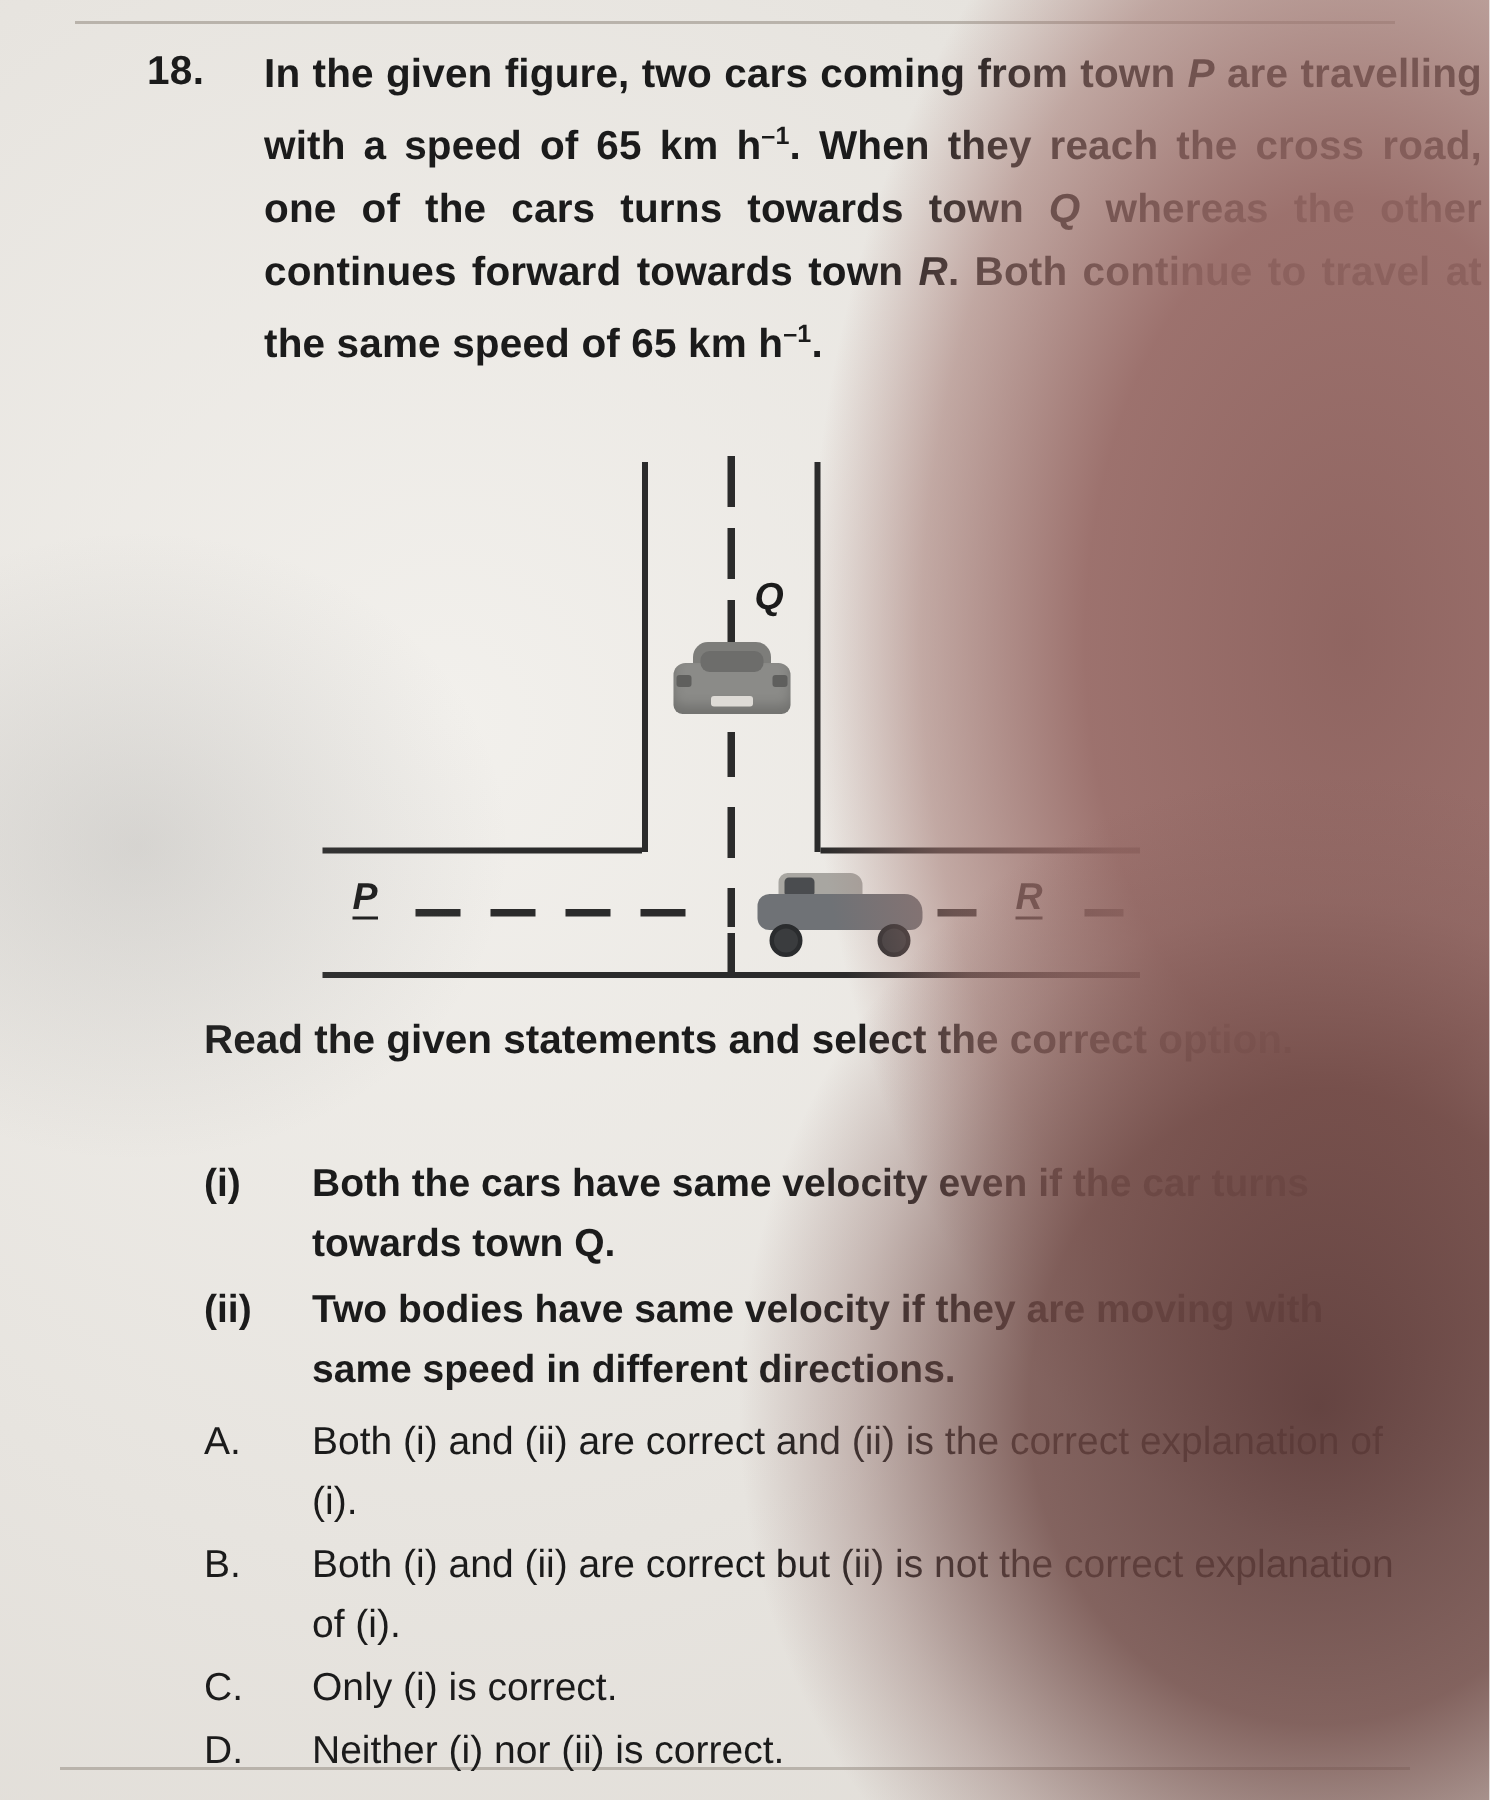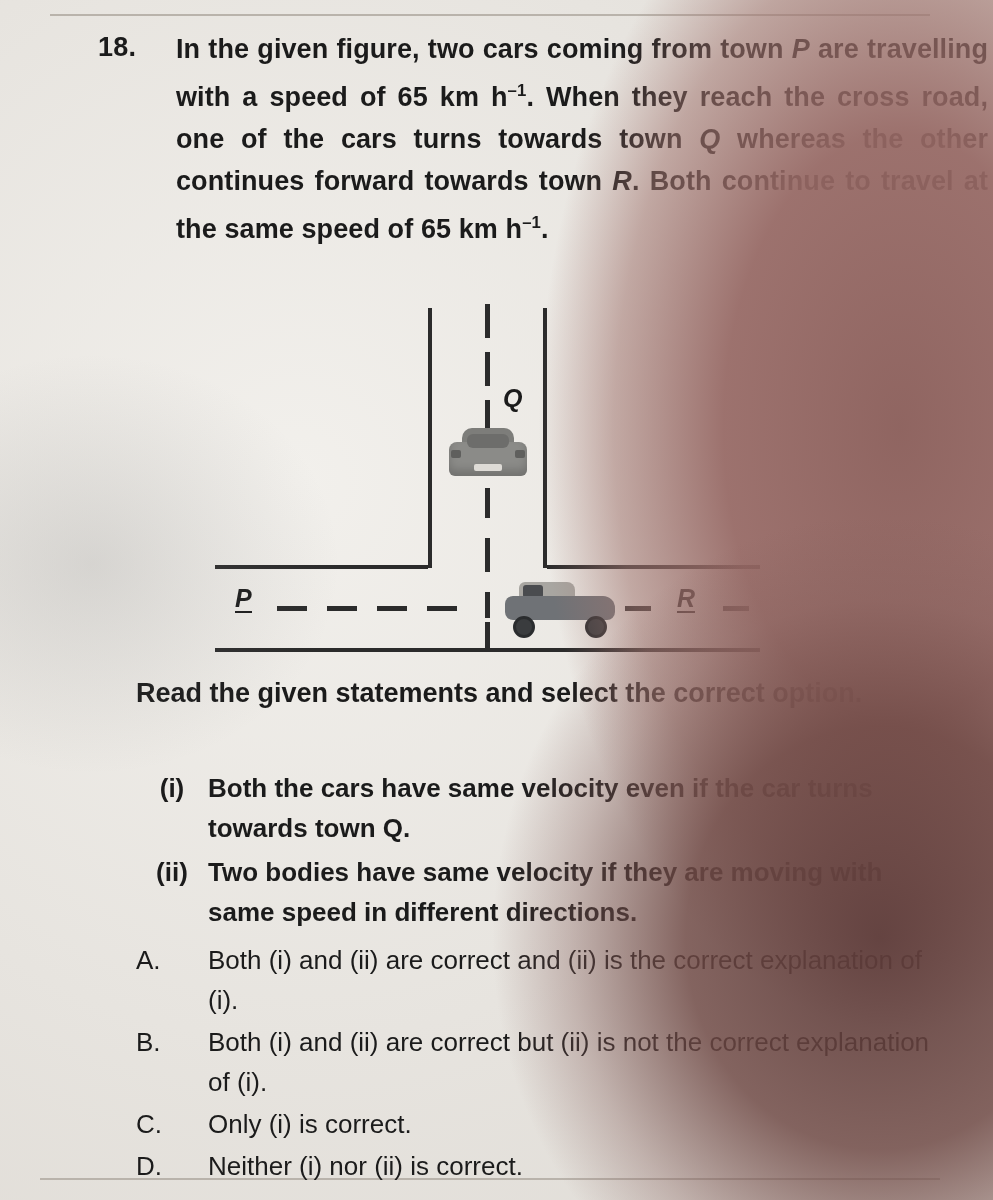--- a/index.html
+++ b/index.html
@@ -220,21 +220,21 @@
     top: 768px;
     width: 810px;
   }
   .stmt {
     display: flex;
     font-weight: bold;
     font-size: 26px;
     line-height: 40px;
     margin-bottom: 4px;
   }
-  .stmt .mark { width: 72px; flex: 0 0 72px; text-align: center; }
+  .stmt .mark { width: 72px; flex: 0 0 72px; }
   .stmt .txt  { flex: 1 1 auto; }
   .opts {
     position: absolute;
     left: 136px;
     top: 940px;
     width: 810px;
   }
   .opt {
     display: flex;
     font-size: 26px;

